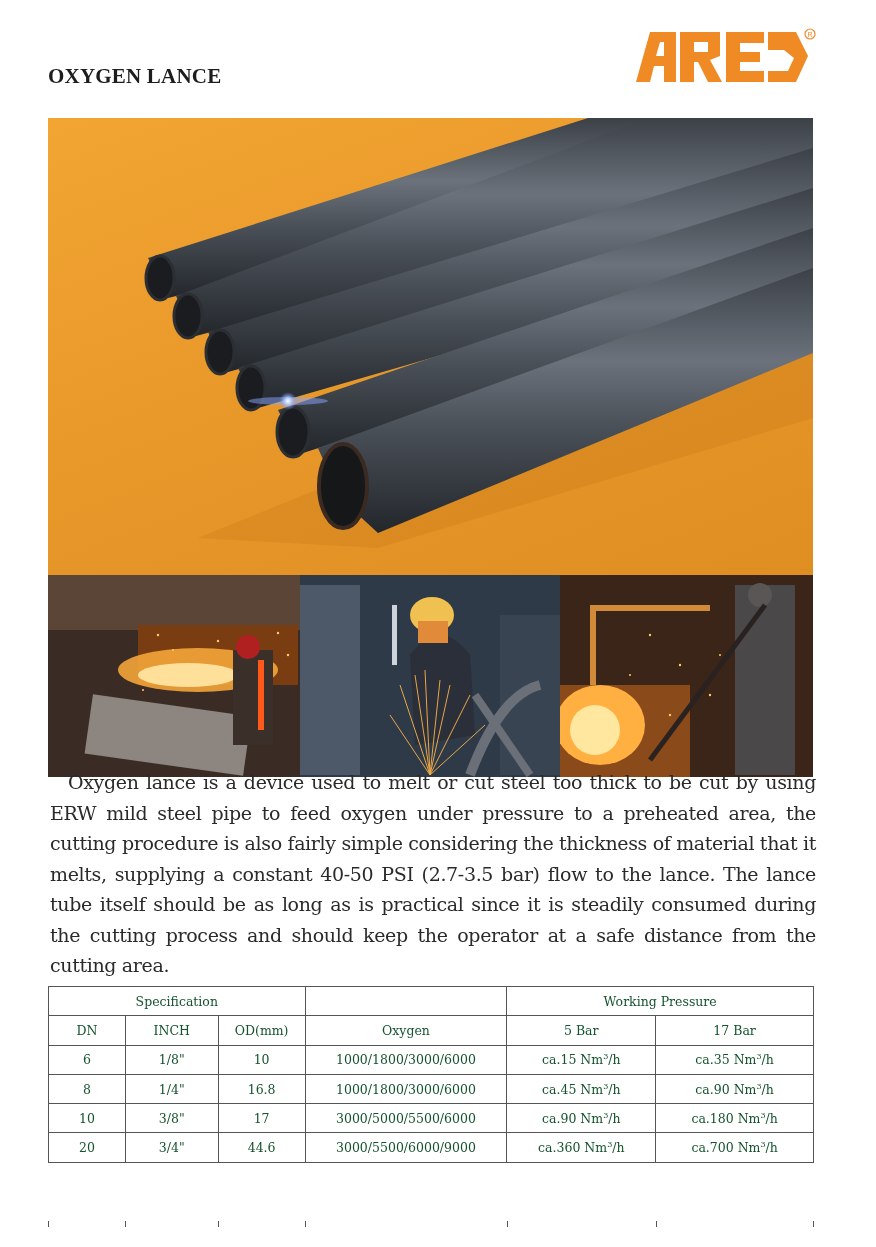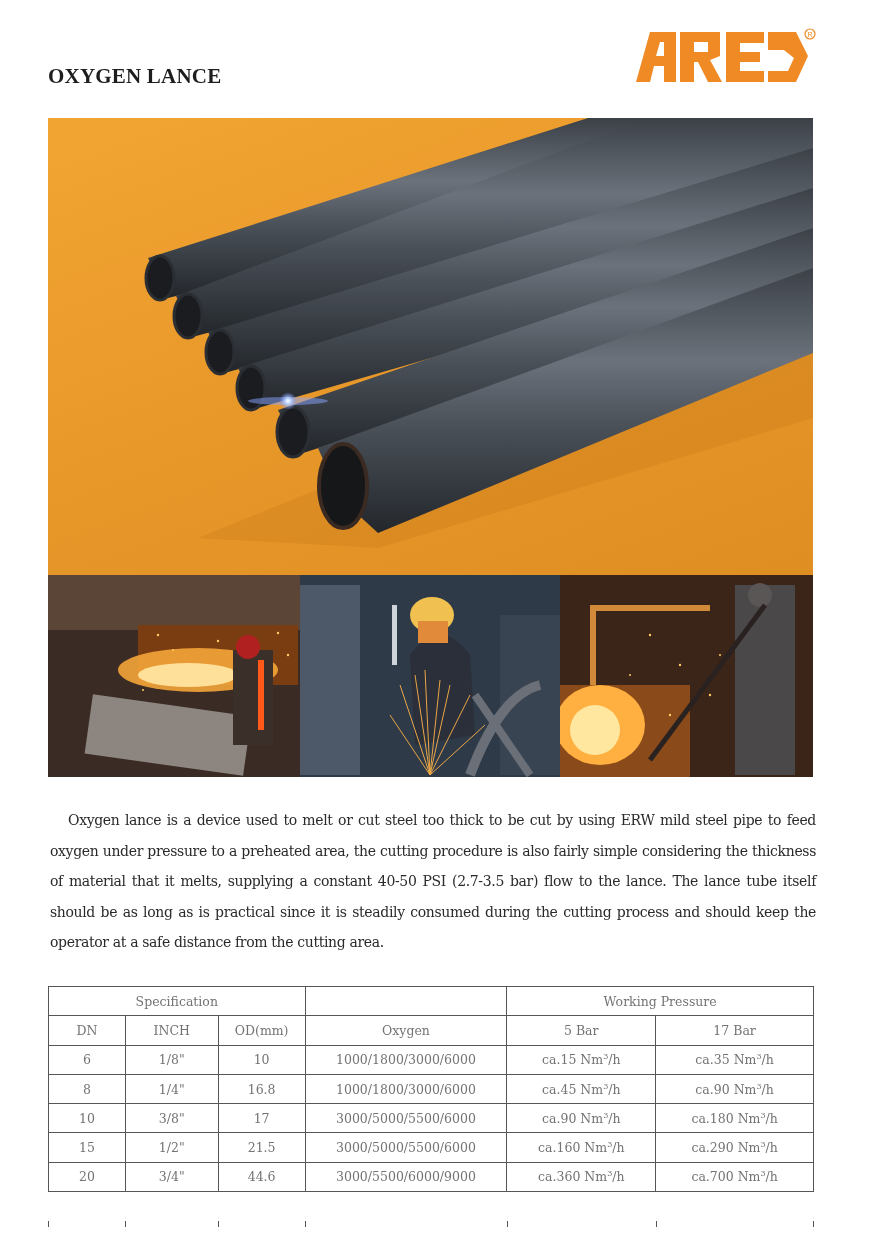--- a/index.html
+++ b/index.html
@@ -17,29 +17,29 @@
 
     .hero {
       position: absolute; left: 48px; top: 118px; width: 765px; height: 458px;
       overflow: hidden; background: linear-gradient(160deg, #f2a533 0%, #e9992a 45%, #df8e22 100%);
     }
     .strip { position: absolute; left: 48px; top: 575px; width: 765px; height: 202px; display: flex; }
     .strip-photo { height: 100%; overflow: hidden; position: relative; }
     .strip-photo svg { display: block; }
 
     .body-text {
-      position: absolute; left: 50px; top: 805px; width: 766px;
-      font-family: "DejaVu Serif", serif; font-size: 14px; line-height: 30.5px;
+      position: absolute; left: 50px; top: 767px; width: 766px;
+      font-family: "DejaVu Serif", serif; font-size: 19px; line-height: 30.5px;
       color: #2a2a2a; text-align: justify; text-indent: 18px; letter-spacing: -0.35px;
     }
 
     table.spec {
       position: absolute; left: 48px; top: 986px; width: 766px;
       border-collapse: collapse; font-family: "DejaVu Serif", serif;
-      font-size: 12.5px; color: #737373;
+      font-size: 12.5px; color: #14532d;
     }
     table.spec td {
       border: 1px solid #555; text-align: center; height: 29.3px; padding: 0 2px;
       white-space: nowrap;
     }
     .sup { font-size: 8px; vertical-align: 5px; }
     .table-cut {
       position: absolute; left: 48px; top: 1221px; width: 766px; height: 6px;
       border-left: 1px solid #555; border-right: 1px solid #555;
     }
@@ -224,28 +224,20 @@
   </tr>
   <tr>
     <td>10</td>
     <td>3/8"</td>
     <td>17</td>
     <td>3000/5000/5500/6000</td>
     <td><span>ca.90 Nm</span><span class="sup">3</span><span>/h</span></td>
     <td><span>ca.180 Nm</span><span class="sup">3</span><span>/h</span></td>
   </tr>
   <tr>
-    <td>15</td>
-    <td>1/2"</td>
-    <td>21.5</td>
-    <td>3000/5000/5500/6000</td>
-    <td><span>ca.160 Nm</span><span class="sup">3</span><span>/h</span></td>
-    <td><span>ca.290 Nm</span><span class="sup">3</span><span>/h</span></td>
-  </tr>
-  <tr>
     <td>20</td>
     <td>3/4"</td>
     <td>44.6</td>
     <td>3000/5500/6000/9000</td>
     <td><span>ca.360 Nm</span><span class="sup">3</span><span>/h</span></td>
     <td><span>ca.700 Nm</span><span class="sup">3</span><span>/h</span></td>
   </tr>
 </tbody>
   </table>
 

